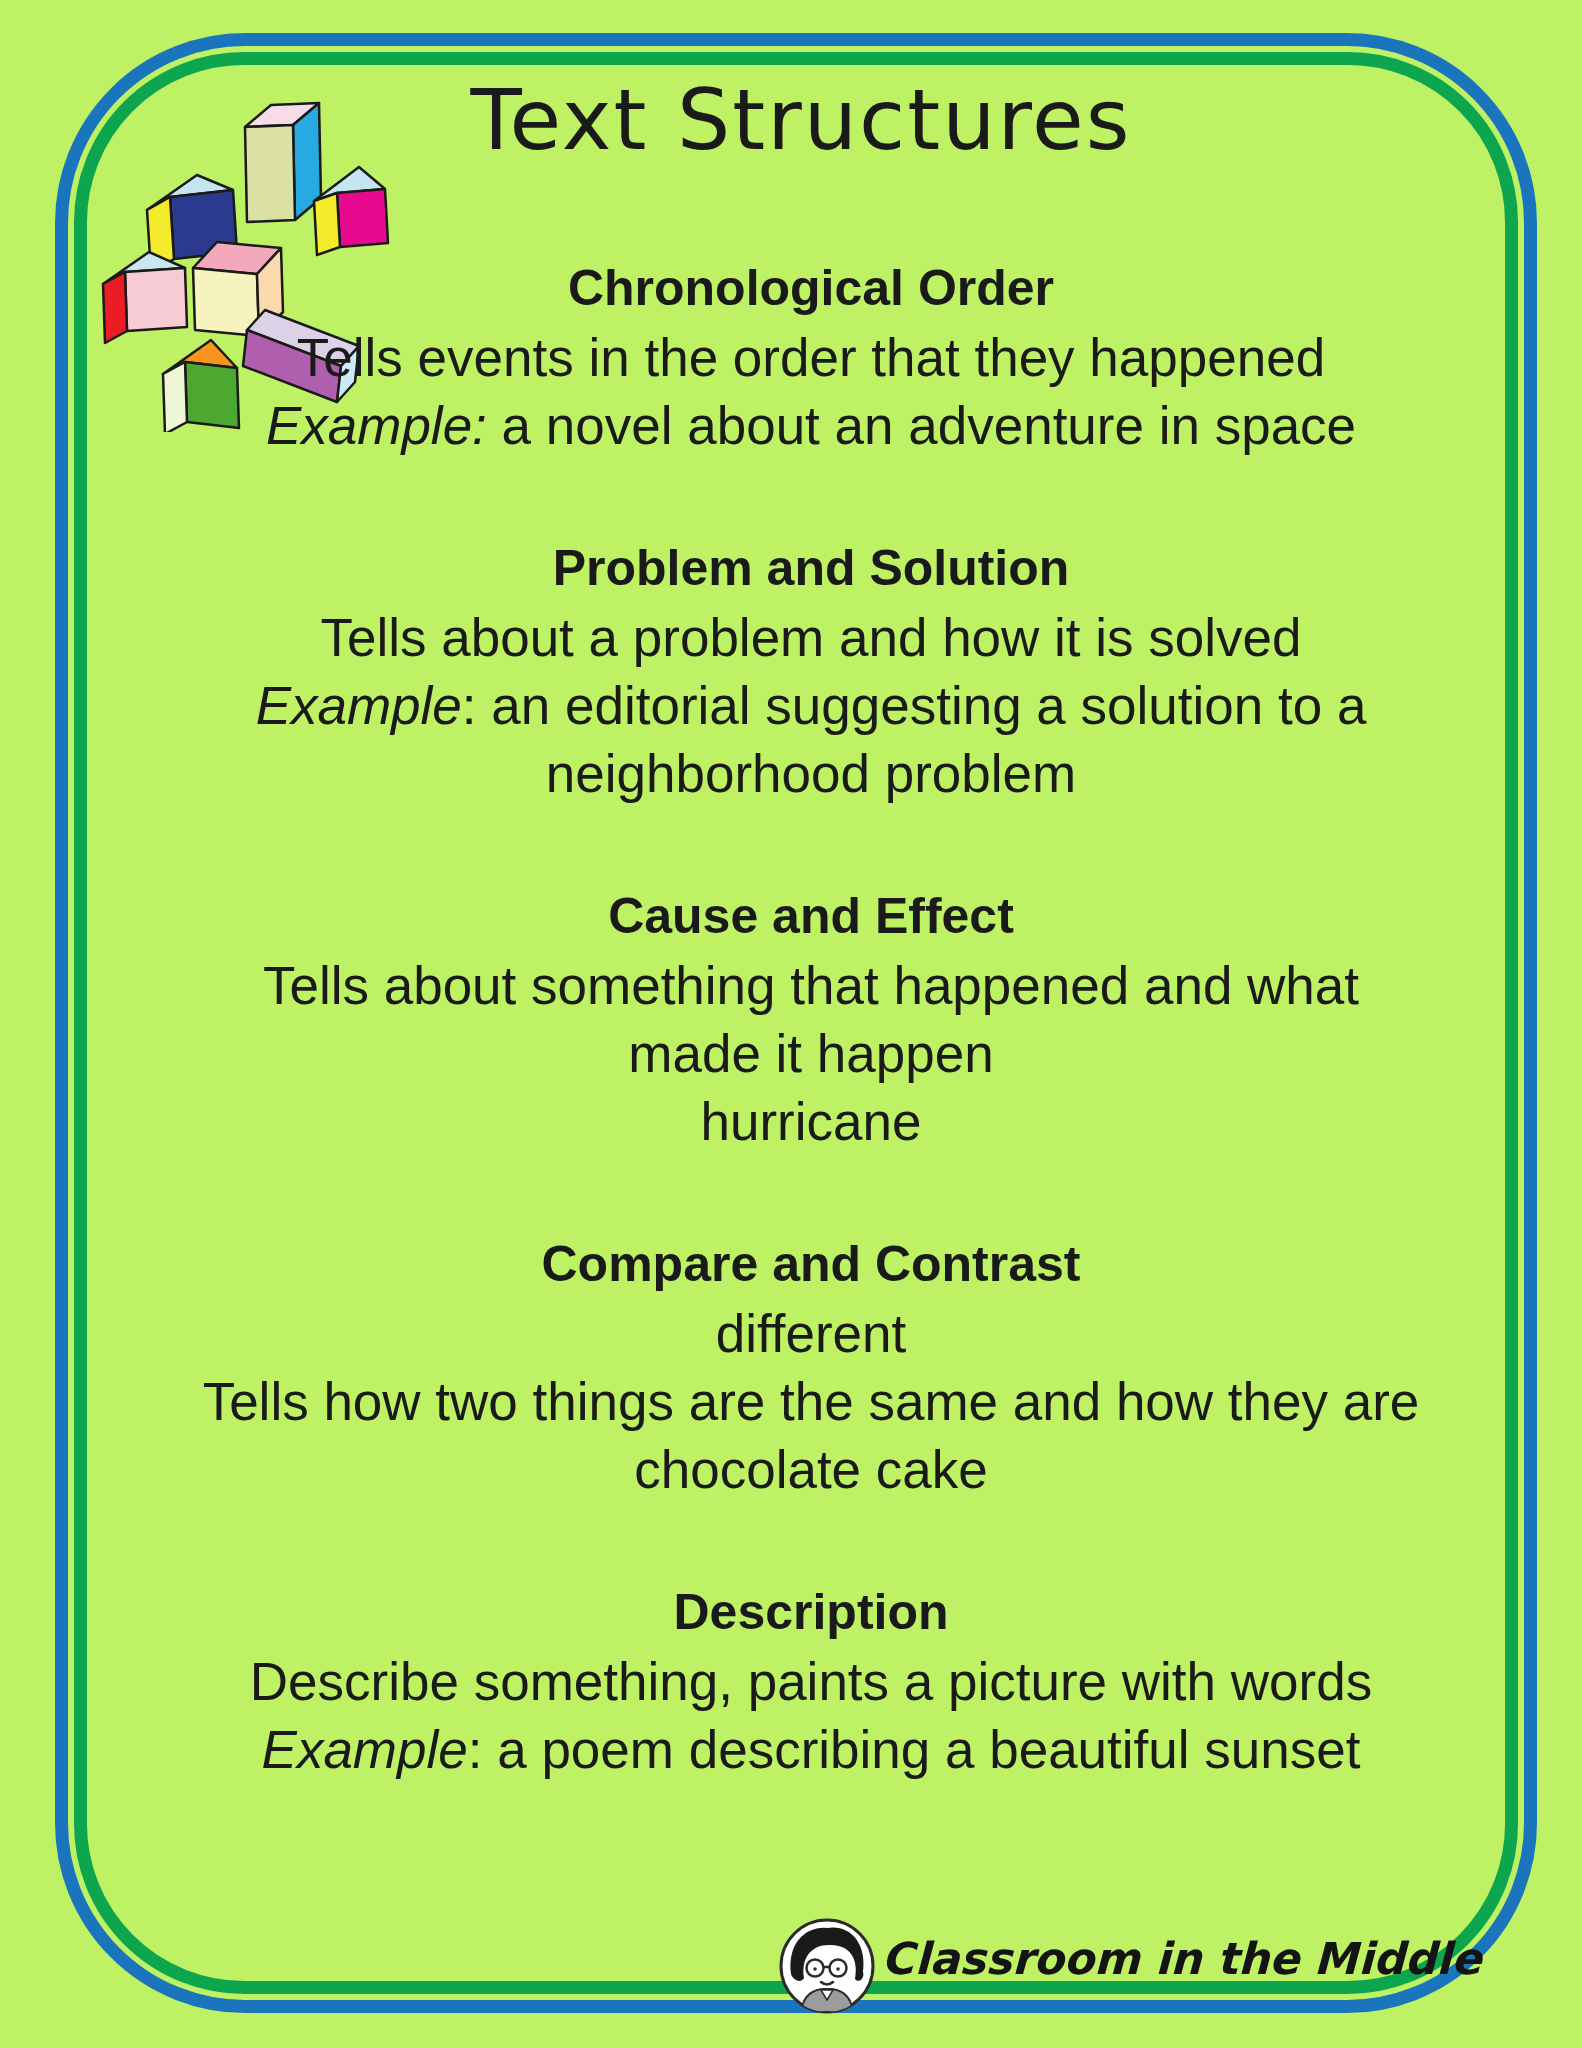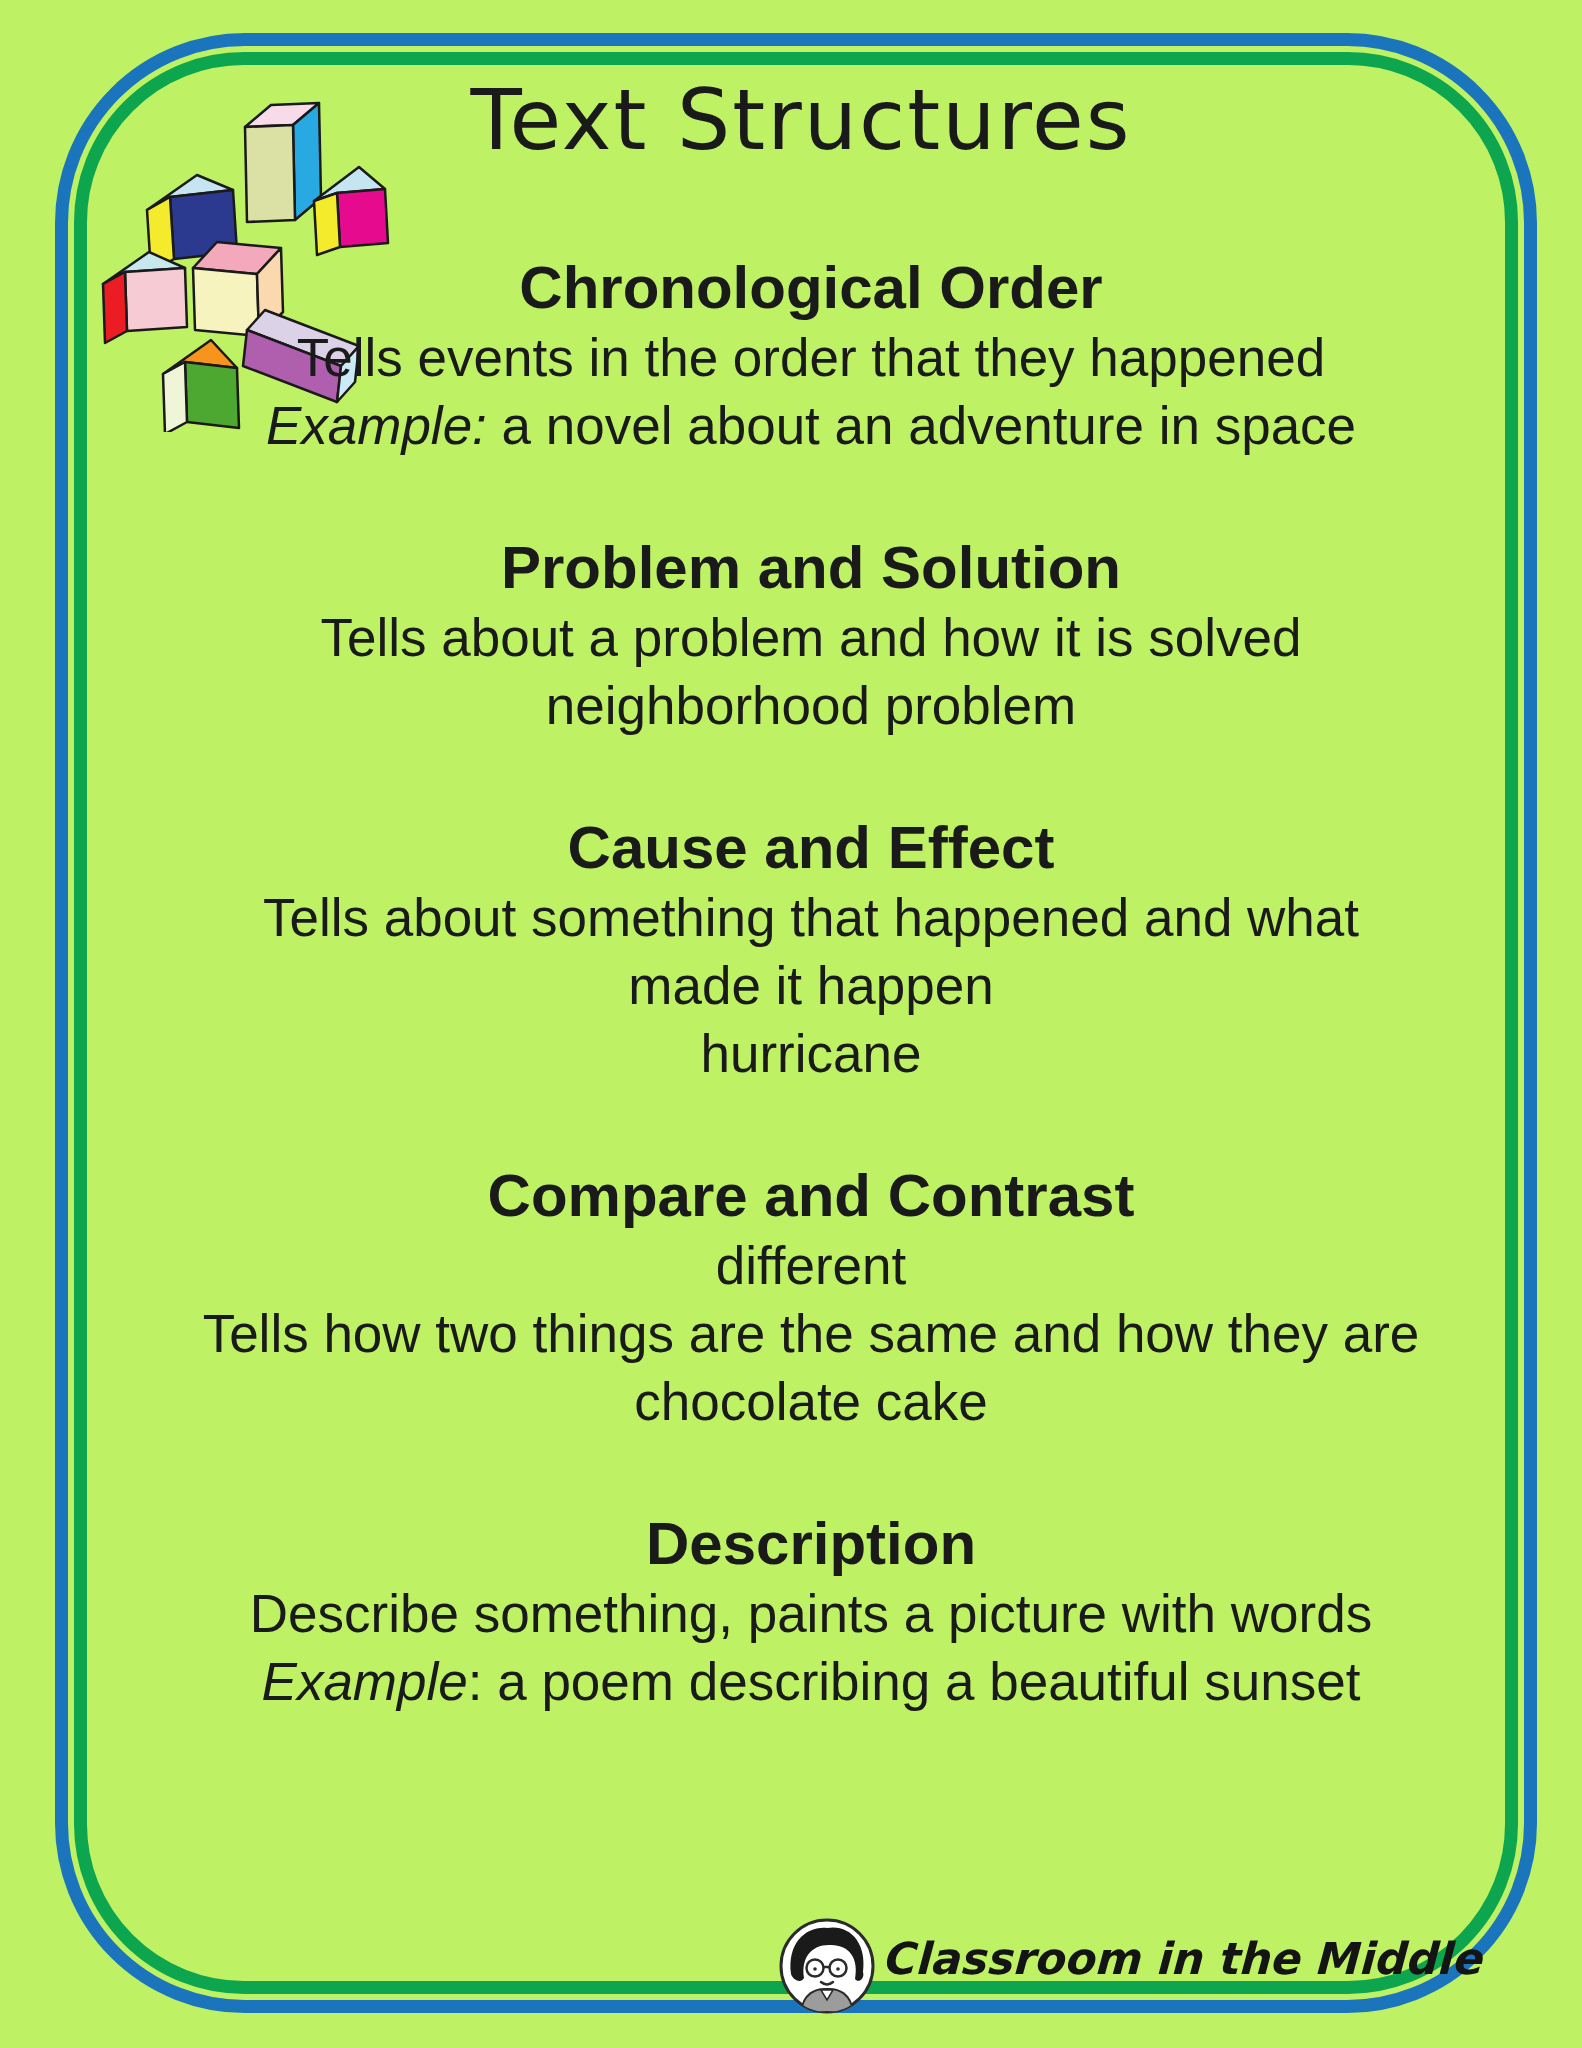--- a/index.html
+++ b/index.html
@@ -45,21 +45,21 @@
     z-index:3;
   }
   .content{
     position:absolute;top:252px;left:140px;right:100px;
     text-align:center;
     z-index:3;
   }
   .section{margin-bottom:72px;}
   .section:last-child{margin-bottom:3px;}
   .section-heading{
-    font-size:60px;line-height:72px;
+    font-size:50px;line-height:72px;
     font-weight:bold;
     white-space:nowrap;
   }
   .body-line, .example-line, .example-cont{
     font-size:53px;line-height:68px;
     white-space:nowrap;
   }
   .example-label{font-style:italic;}
   .logo{
     position:absolute;top:1916px;right:98px;
@@ -122,20 +122,21 @@
 
     <div class="section">
       <div class="section-heading">Chronological Order</div>
       <div class="body-line">Tells events in the order that they happened</div>
       <div class="example-line"><span class="example-label">Example:</span><span> a novel about an adventure in space</span></div>
     </div>
 
     <div class="section">
       <div class="section-heading">Problem and Solution</div>
       <div class="body-line">Tells about a problem and how it is solved</div>
+      <div class="example-line"><span class="example-label">Example</span><span>: an editorial suggesting a solution to a</span></div>
       <div class="example-cont">neighborhood problem</div>
     </div>
 
     <div class="section">
       <div class="section-heading">Cause and Effect</div>
       <div class="body-line">Tells about something that happened and what</div>
       <div class="body-line">made it happen</div>
       <div class="example-cont">hurricane</div>
     </div>
 

